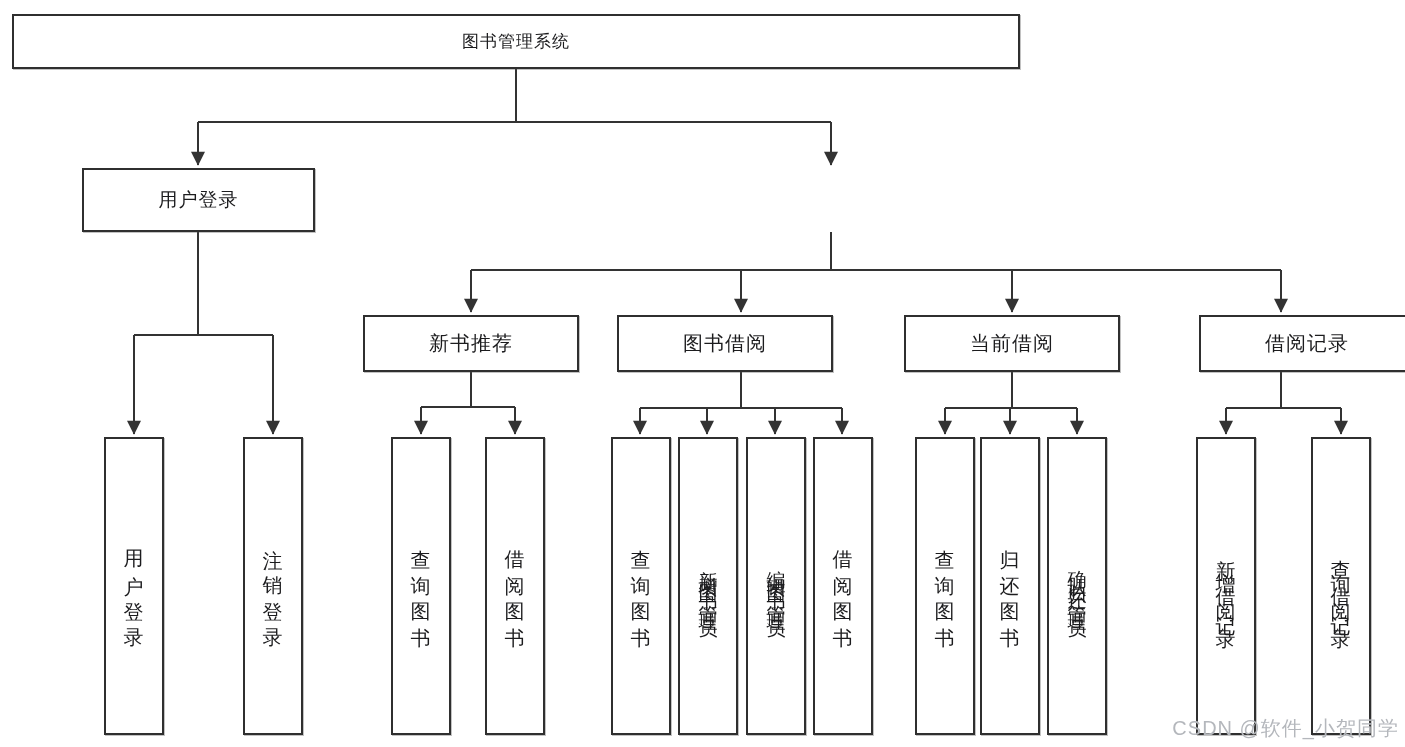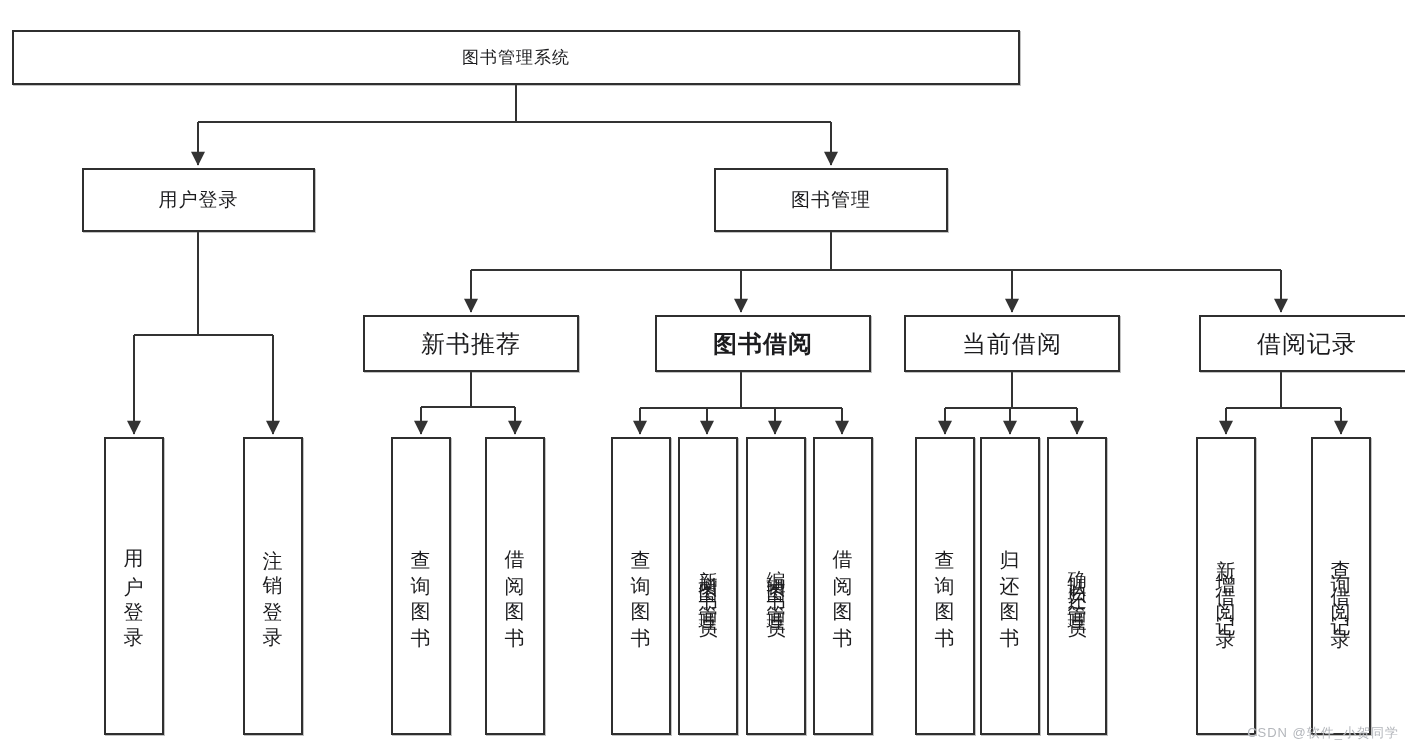--- a/index.html
+++ b/index.html
@@ -14,40 +14,40 @@
   .box{
     position:absolute;
     box-sizing:border-box;
     border:2px solid #2f2f2f;
     background:#ffffff;
     display:flex;align-items:center;justify-content:center;
     color:#1c1c1e;
     box-shadow:1px 1px 0 rgba(80,80,80,.35);
   }
   .h-label{font-size:18px;letter-spacing:1px;white-space:nowrap;}
-  .root-box{left:12px;top:14px;width:1008px;height:55px;font-size:17px;margin-top:16px;}
+  .root-box{left:12px;top:14px;width:1008px;height:55px;font-size:17px;}
   .l2-login{left:82px;top:168px;width:233px;height:64px;font-size:19px;}
   .l2-mgmt{left:714px;top:168px;width:234px;height:64px;font-size:19px;}
-  .l3{top:315px;height:57px;width:216px;font-size:24px;}
-  .l3-a{left:363px;} .l3-b{left:655px;font-weight:bold;} .l3-c{left:904px;font-family:Liberation Serif, serif;} .l3-d{left:1199px;}
+  .l3{top:315px;height:57px;width:216px;font-size:20px;}
+  .l3-a{left:363px;} .l3-b{left:617px;} .l3-c{left:904px;font-family:Liberation Serif, serif;} .l3-d{left:1199px;}
   .leaf{
     top:437px;height:298px;width:60px;
     writing-mode:vertical-rl;
     text-orientation:mixed;
     font-size:20px;
     line-height:60px;
     white-space:nowrap;
   }
   .v4{letter-spacing:26px;}
   .v6{letter-spacing:14px;}
   .v9{letter-spacing:7px;font-size:19px;}
   .watermark{
     position:absolute;
     right:6px;bottom:5px;
-    font-size:13px;
+    font-size:20px;
     color:#b4b7bc;
     letter-spacing:1px;
     text-shadow:0 0 1px rgba(255,255,255,.6);
     white-space:nowrap;
   }
 </style>
 </head>
 <body>
 
 <div class="stage">
@@ -96,21 +96,20 @@
 
     <path d="M1281,372 L1281,408"></path>
     <path d="M1226,408 L1341,408"></path>
     <path d="M1226,408 L1226,434" marker-end="url(#arw)"></path>
     <path d="M1341,408 L1341,434" marker-end="url(#arw)"></path>
   </svg>
 
   <div class="box root-box h-label">图书管理系统</div>
 
   <div class="box l2-login h-label">用户登录</div>
-  <div class="box l2-mgmt h-label">图书管理</div>
 
   <div class="box l3 l3-a h-label">新书推荐</div>
   <div class="box l3 l3-b h-label">图书借阅</div>
   <div class="box l3 l3-c h-label">当前借阅</div>
   <div class="box l3 l3-d h-label">借阅记录</div>
 
   <div class="box leaf v4" style="left:104px;">用户登录</div>
   <div class="box leaf v4" style="left:243px;">注销登录</div>
 
   <div class="box leaf v4" style="left:391px;">查询图书</div>

